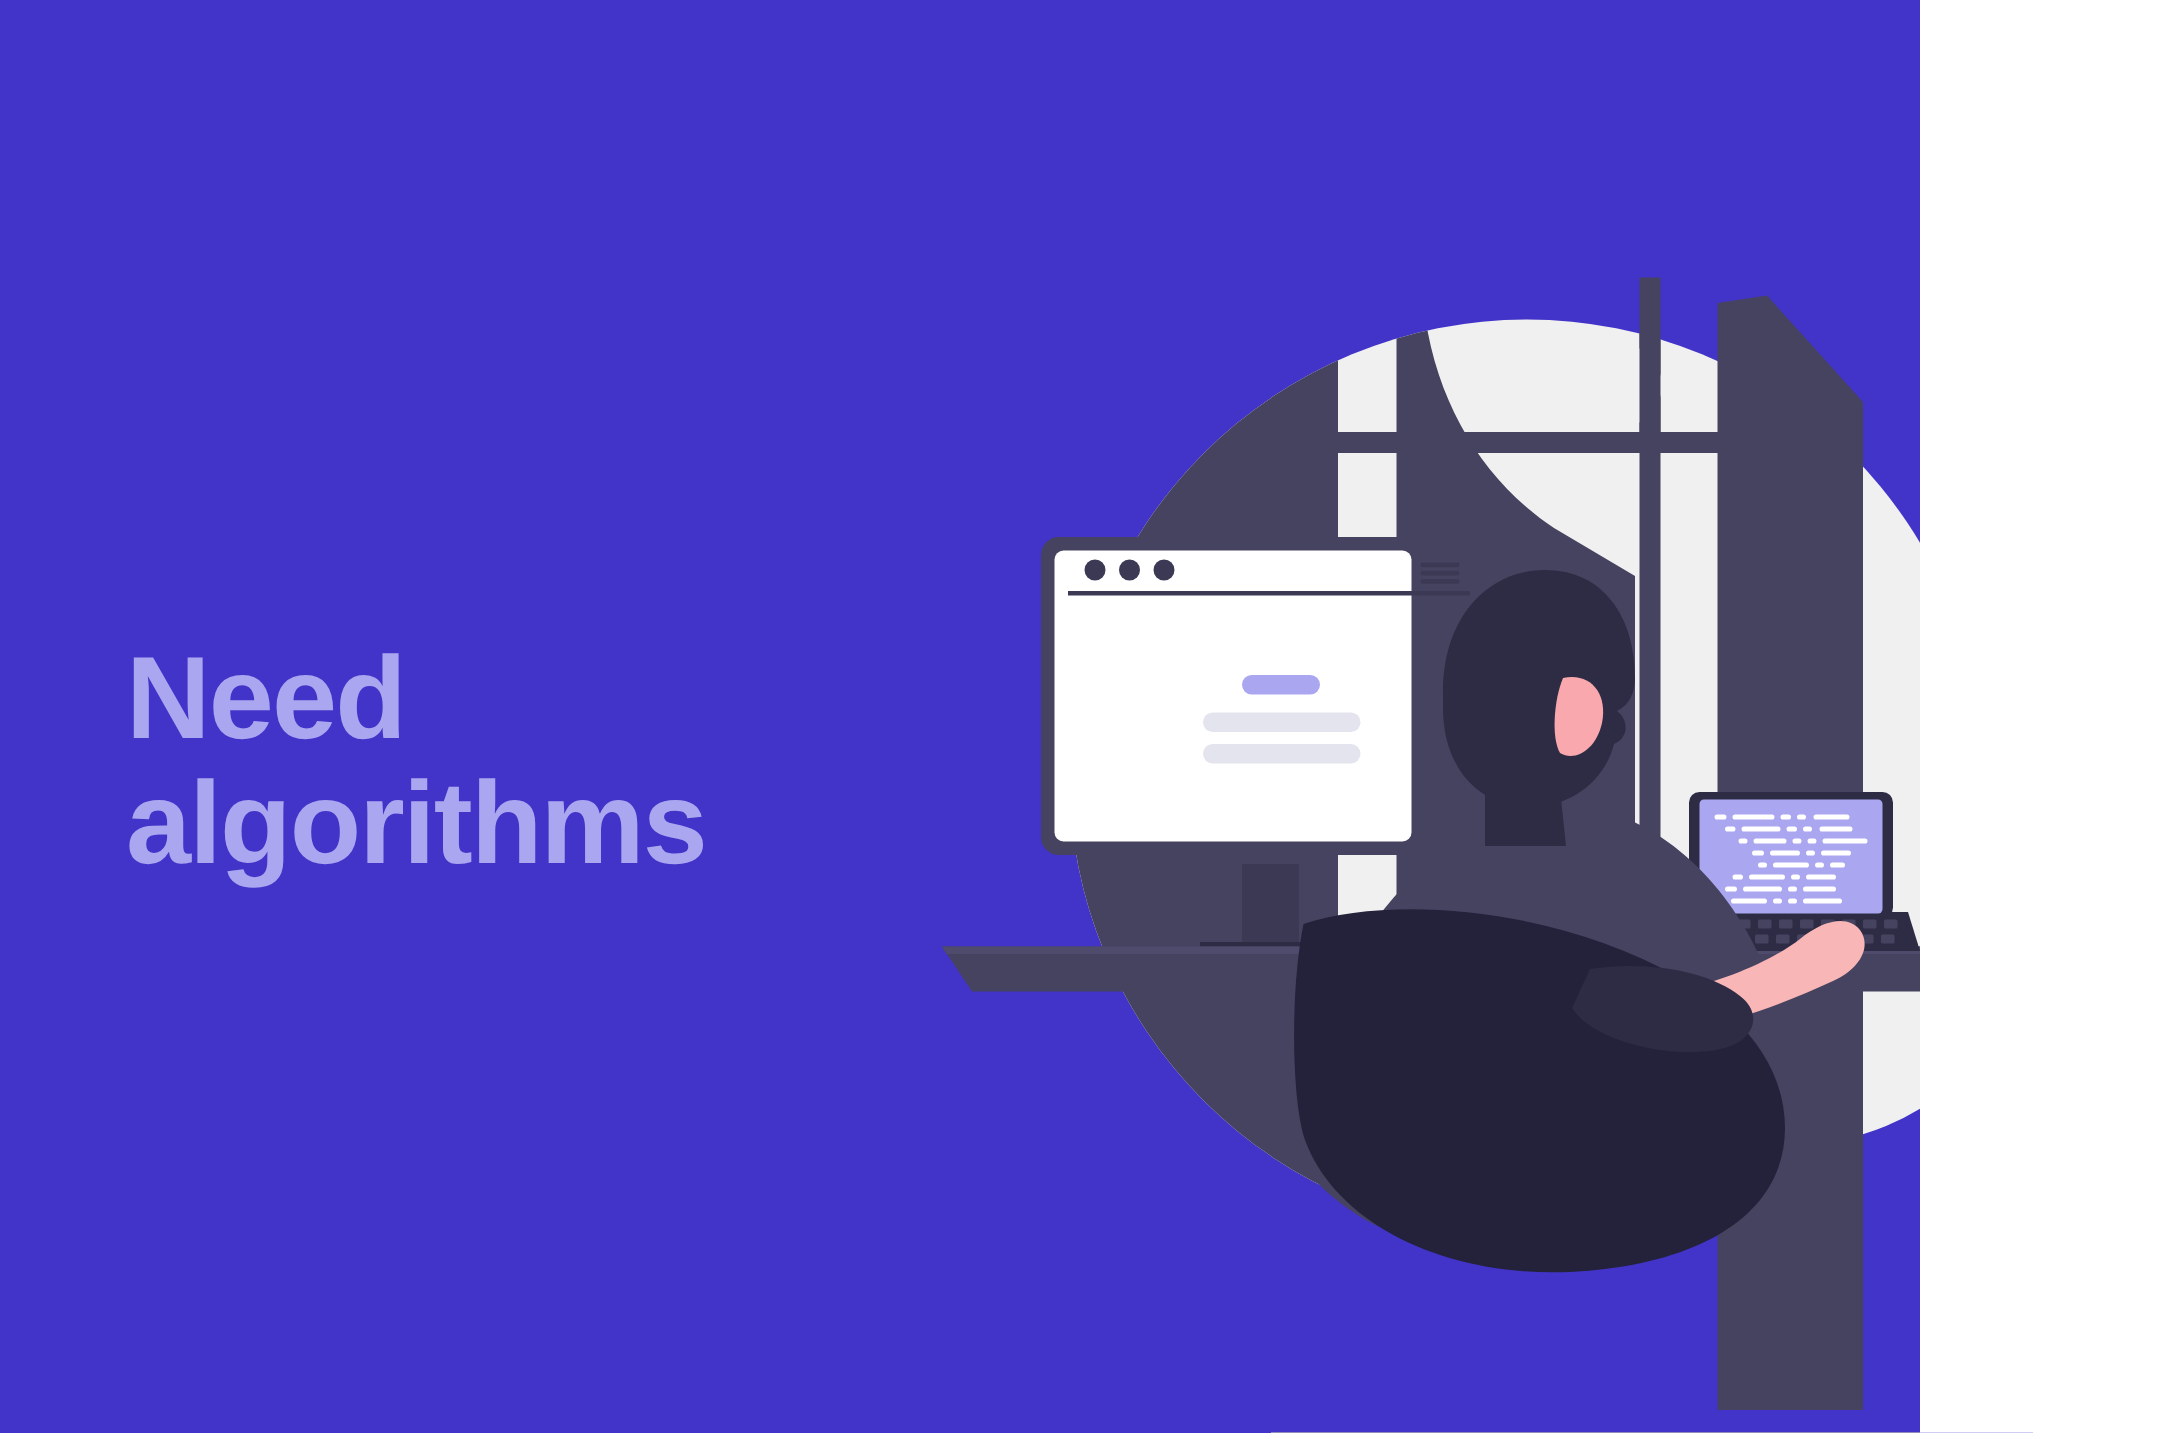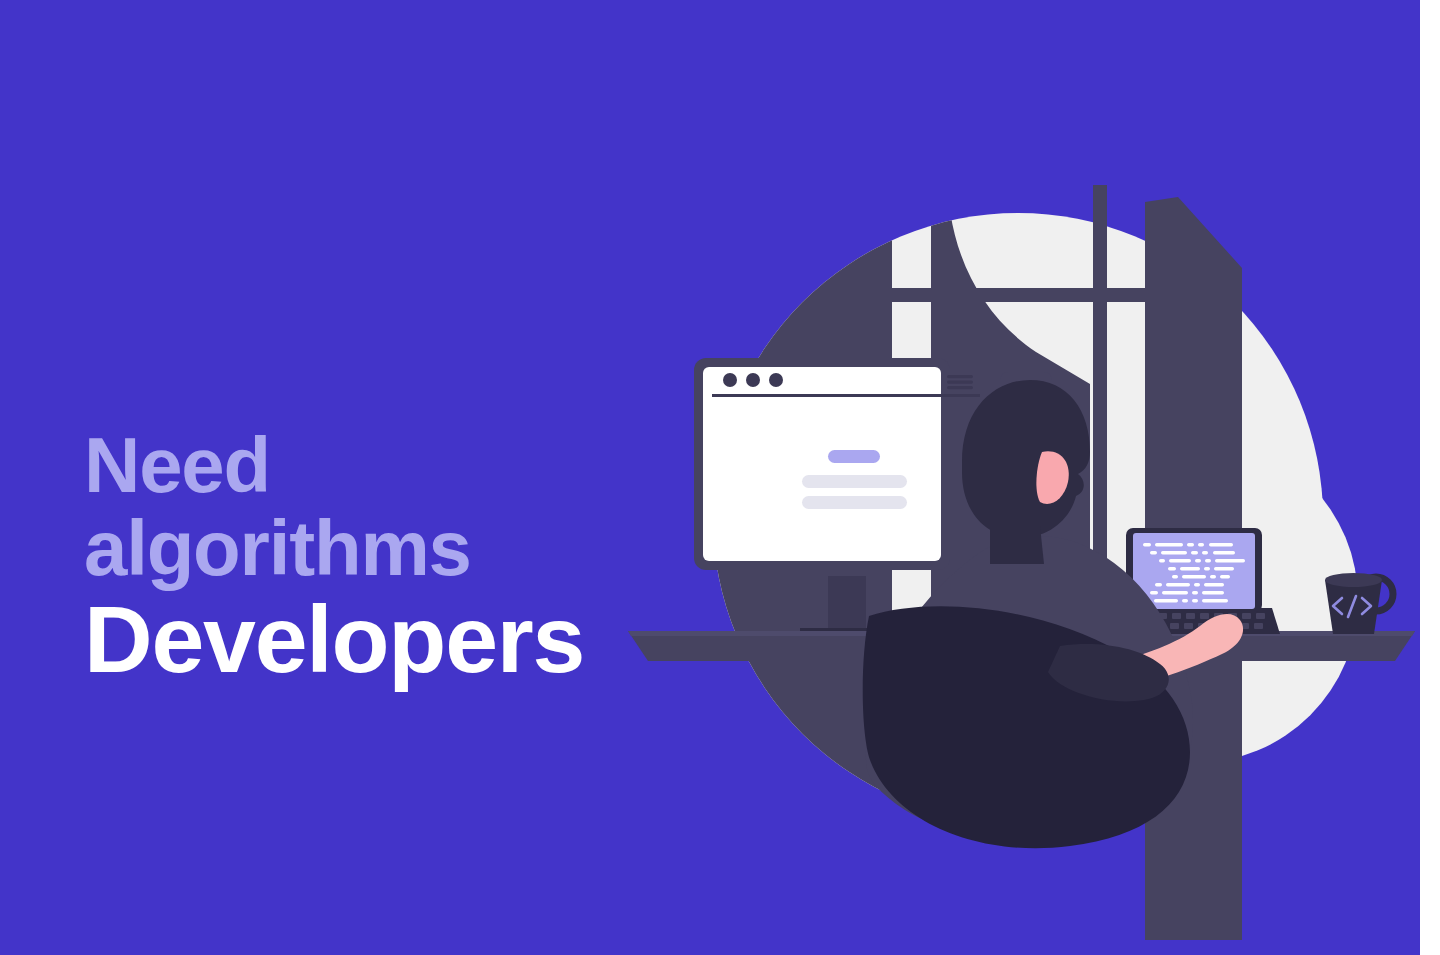--- a/index.html
+++ b/index.html
@@ -5,21 +5,21 @@
   html, body {
     margin: 0;
     padding: 0;
     background: #ffffff;
   }
   body {
     font-family: "Liberation Sans", sans-serif;
   }
   #banner {
     position: relative;
-    width: 1420px;
+    width: 1280px;
     height: 955px;
     overflow: hidden;
     background: #000000;
   }
   #banner svg.layer {
     position: absolute;
     inset: 0;
     width: 1440px;
     height: 955px;
     display: block;
@@ -245,16 +245,15 @@
                C 1100 640 1140 648 1160 664
                C 1176 676 1170 696 1144 700
                C 1108 706 1060 692 1048 672 Z" fill="#2e2c44"></path>
 
     </g>
   </svg>
 
   <div class="headline-block">
     <p class="headline-line line-eyebrow">Need</p>
     <p class="headline-line line-eyebrow">algorithms</p>
-    <p class="headline-line line-main">Developers</p>
   </div>
 
 </div>
 
 </body></html>

